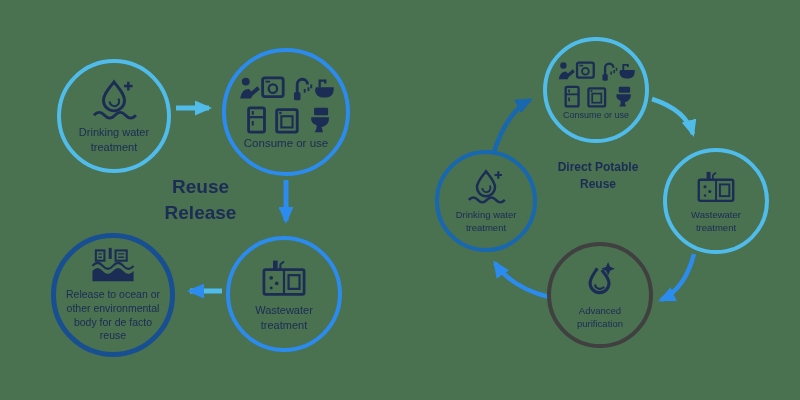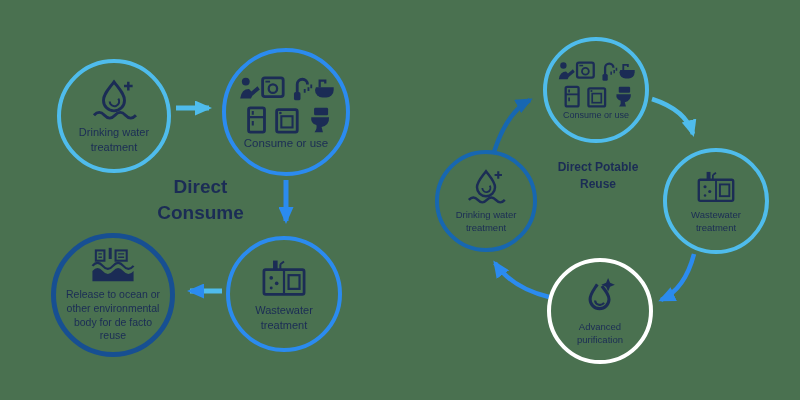--- a/index.html
+++ b/index.html
@@ -24,21 +24,21 @@
     position:absolute;text-align:center;font-weight:bold;color:#1B2C55;
   }
   
   .c-dwt-l{left:57px;top:59px;width:114px;height:114px;border:4px solid #4FBCEC;}
   .c-consume-l{left:222px;top:48px;width:128px;height:128px;border:4px solid #2B8BEF;}
   .c-waste-l{left:226px;top:236px;width:116px;height:116px;border:4px solid #2B8BEF;}
   .c-release-l{left:51px;top:233px;width:124px;height:124px;border:5px solid #174F92;}
   
   .c-consume-r{left:543px;top:37px;width:106px;height:106px;border:4px solid #4FBCEC;}
   .c-waste-r{left:663px;top:148px;width:106px;height:106px;border:4px solid #4FBCEC;}
-  .c-adv-r{left:547px;top:258px;width:106px;height:106px;border:4px solid #ffffff;}
+  .c-adv-r{left:547px;top:242px;width:106px;height:106px;border:4px solid #404040;}
   .c-dwt-r{left:435px;top:150px;width:102px;height:102px;border:4px solid #1767B1;}
   
   .c-dwt-l .icon{width:54px;height:42px;}
   .c-consume-l .icon{width:100px;height:58px;}
   .c-waste-l .icon{width:52px;height:42px;}
   .c-release-l .icon{width:54px;height:36px;}
   .c-consume-r .icon{width:82px;height:47px;}
   .c-waste-r .icon{width:44px;height:36px;}
   .c-adv-r .icon{width:36px;height:40px;}
   .c-dwt-r .icon{width:46px;height:36px;}
@@ -149,21 +149,21 @@
           <rect x="23" y="1" width="3.5" height="13" fill="#1B2C55"></rect>
           <rect x="31" y="4" width="13" height="12" fill="none" stroke="#1B2C55" stroke-width="2.4"></rect>
           <path d="M34 8 h7 M34 12 h7" stroke="#1B2C55" stroke-width="1.6"></path>
           <path d="M4 22 q6 -7 12 0 t12 0 t12 0 t12 0" fill="none" stroke="#1B2C55" stroke-width="2.6"></path>
           <path d="M4 28 q6 -7 12 0 t12 0 t12 0 t12 0 v12 h-48 z" fill="#1B2C55"></path>
         </svg>
       </span>
     <span class="lbl">Release to ocean or other environmental body for de facto reuse</span>
   </div>
 
-  <div class="diagram-title t-left">Direct Consume</div>
+  <div class="diagram-title t-left">Reuse Release</div>
 
   <div class="node c-consume-r">
     <span class="icon">
         <svg viewBox="0 0 104 62">
           <g fill="#1B2C55" stroke="none">
             <circle cx="9" cy="6" r="4.2"></circle>
             <path d="M3 24 q1.5 -10 9.5 -10 l2.5 2.5 6.5 -5.5 2.5 3.5 -8 6.5 -1.5 3 z"></path>
           </g>
           <rect x="27" y="2" width="22" height="20" rx="2.5" fill="none" stroke="#1B2C55" stroke-width="3"></rect>
           <circle cx="38" cy="13.5" r="4.5" fill="none" stroke="#1B2C55" stroke-width="2.4"></circle>

